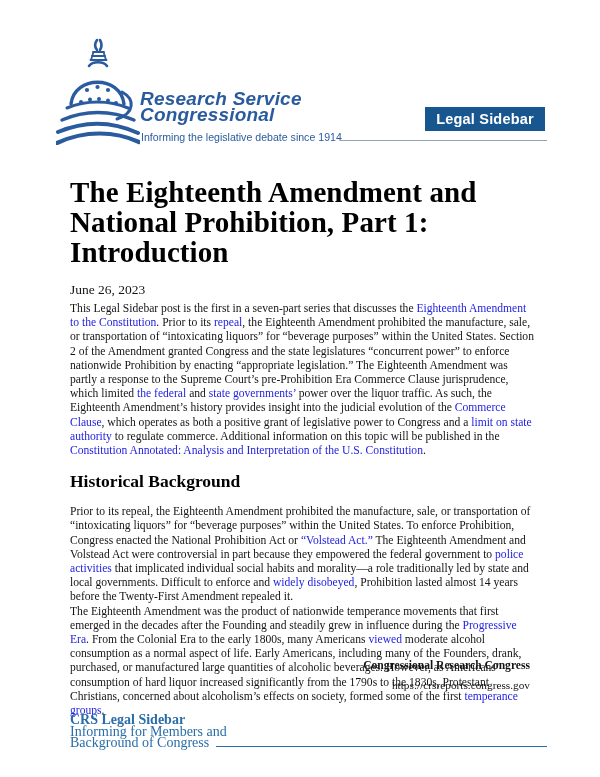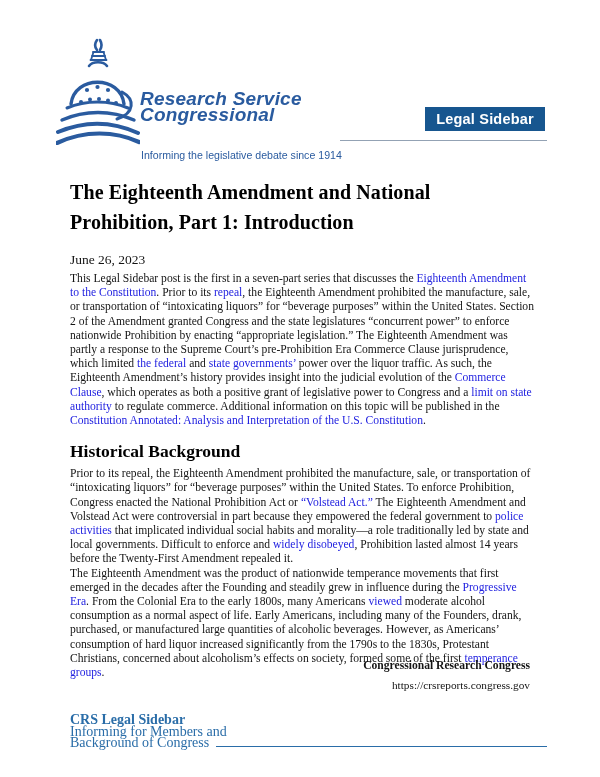--- a/index.html
+++ b/index.html
@@ -19,21 +19,21 @@
   .logo-dome { position: absolute; left: 56px; top: 37px; width: 84px; height: 108px; }
   .logo-text {
     position: absolute; left: 140px; top: 91px;
     font-family: "Liberation Sans", sans-serif;
     font-style: italic; font-weight: bold;
     font-size: 19px; line-height: 15.5px;
     color: var(--brand); letter-spacing: 0.2px;
     white-space: nowrap;
   }
   .logo-tagline {
-    position: absolute; left: 141px; top: 149px;
+    position: absolute; left: 141px; top: 131px;
     font-family: "Liberation Sans", sans-serif;
     font-size: 10.6px; font-weight: 500;
     color: var(--brand); white-space: nowrap;
   }
   .header-rule {
     position: absolute; left: 340px; right: 53px; top: 140px;
     border-top: 1.6px solid #93a2b4;
   }
   .badge {
     position: absolute; right: 55px; top: 107px;
@@ -42,28 +42,28 @@
     color: #ffffff;
     font-family: "Liberation Sans", sans-serif;
     font-weight: bold; font-size: 14.5px;
     display: flex; align-items: center; justify-content: center;
     letter-spacing: 0.2px;
   }
 
   
   .main { position: absolute; left: 70px; top: 177px; width: 466px; }
   .doc-title {
-    margin: 0; font-size: 20px; line-height: 30px;
+    margin: 0; font-size: 29px; line-height: 30px;
     font-weight: bold; color: #000000; letter-spacing: 0.1px;
   }
   .doc-date { margin-top: 15px; font-size: 13.5px; }
   .para { margin: 0; font-size: 11.6px; line-height: 14.2px; text-align: left; }
   .intro { margin-top: 4px; }
   .section-heading {
-    margin: 13px 0 6px 0; font-size: 17.5px; line-height: 20px;
+    margin: 13px 0 14px 0; font-size: 17.5px; line-height: 20px;
     font-weight: bold; color: #000000;
   }
   .para + .para { }
   .link { color: var(--link); text-decoration: none; cursor: pointer; }
 
   
   .footer-right {
     position: absolute; right: 70px; top: 657px;
     text-align: right; font-size: 11.3px; line-height: 18.6px;
   }

